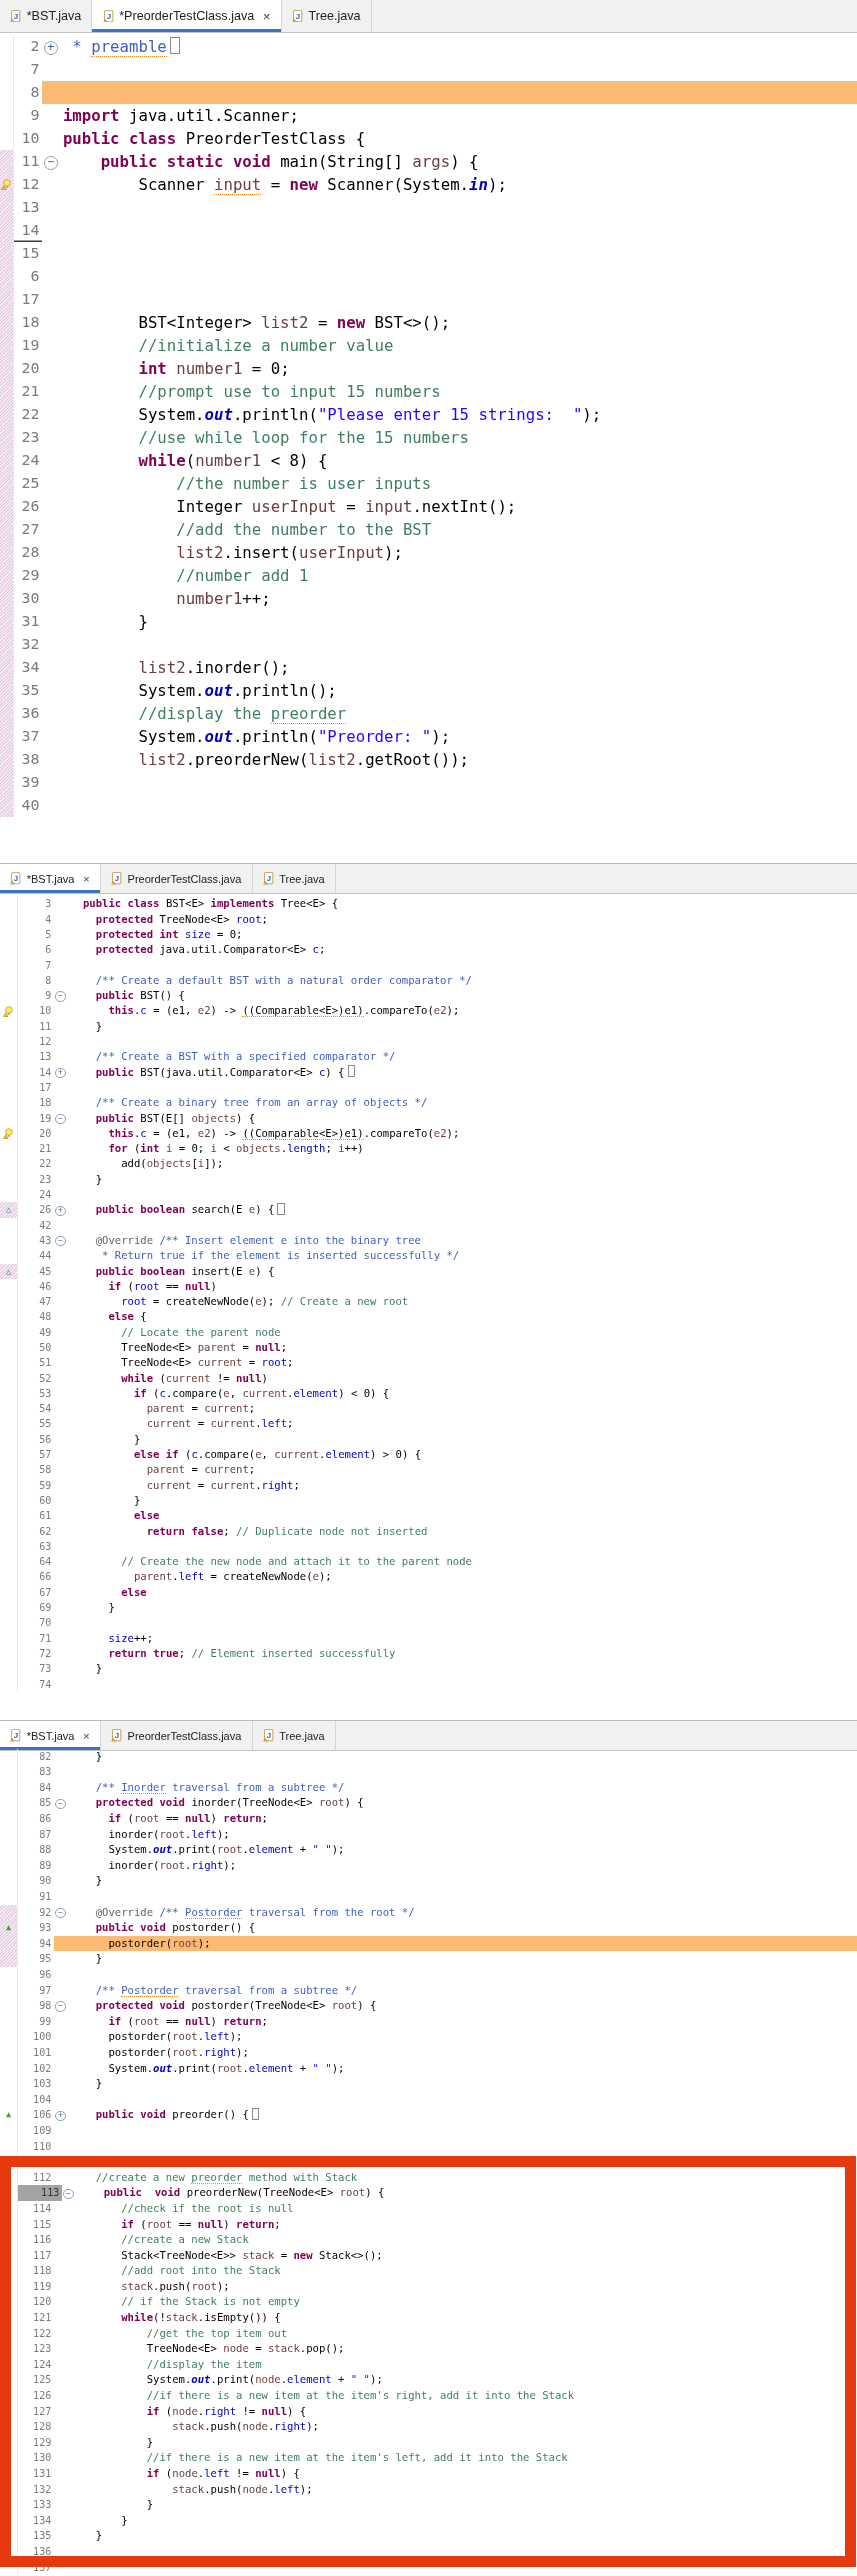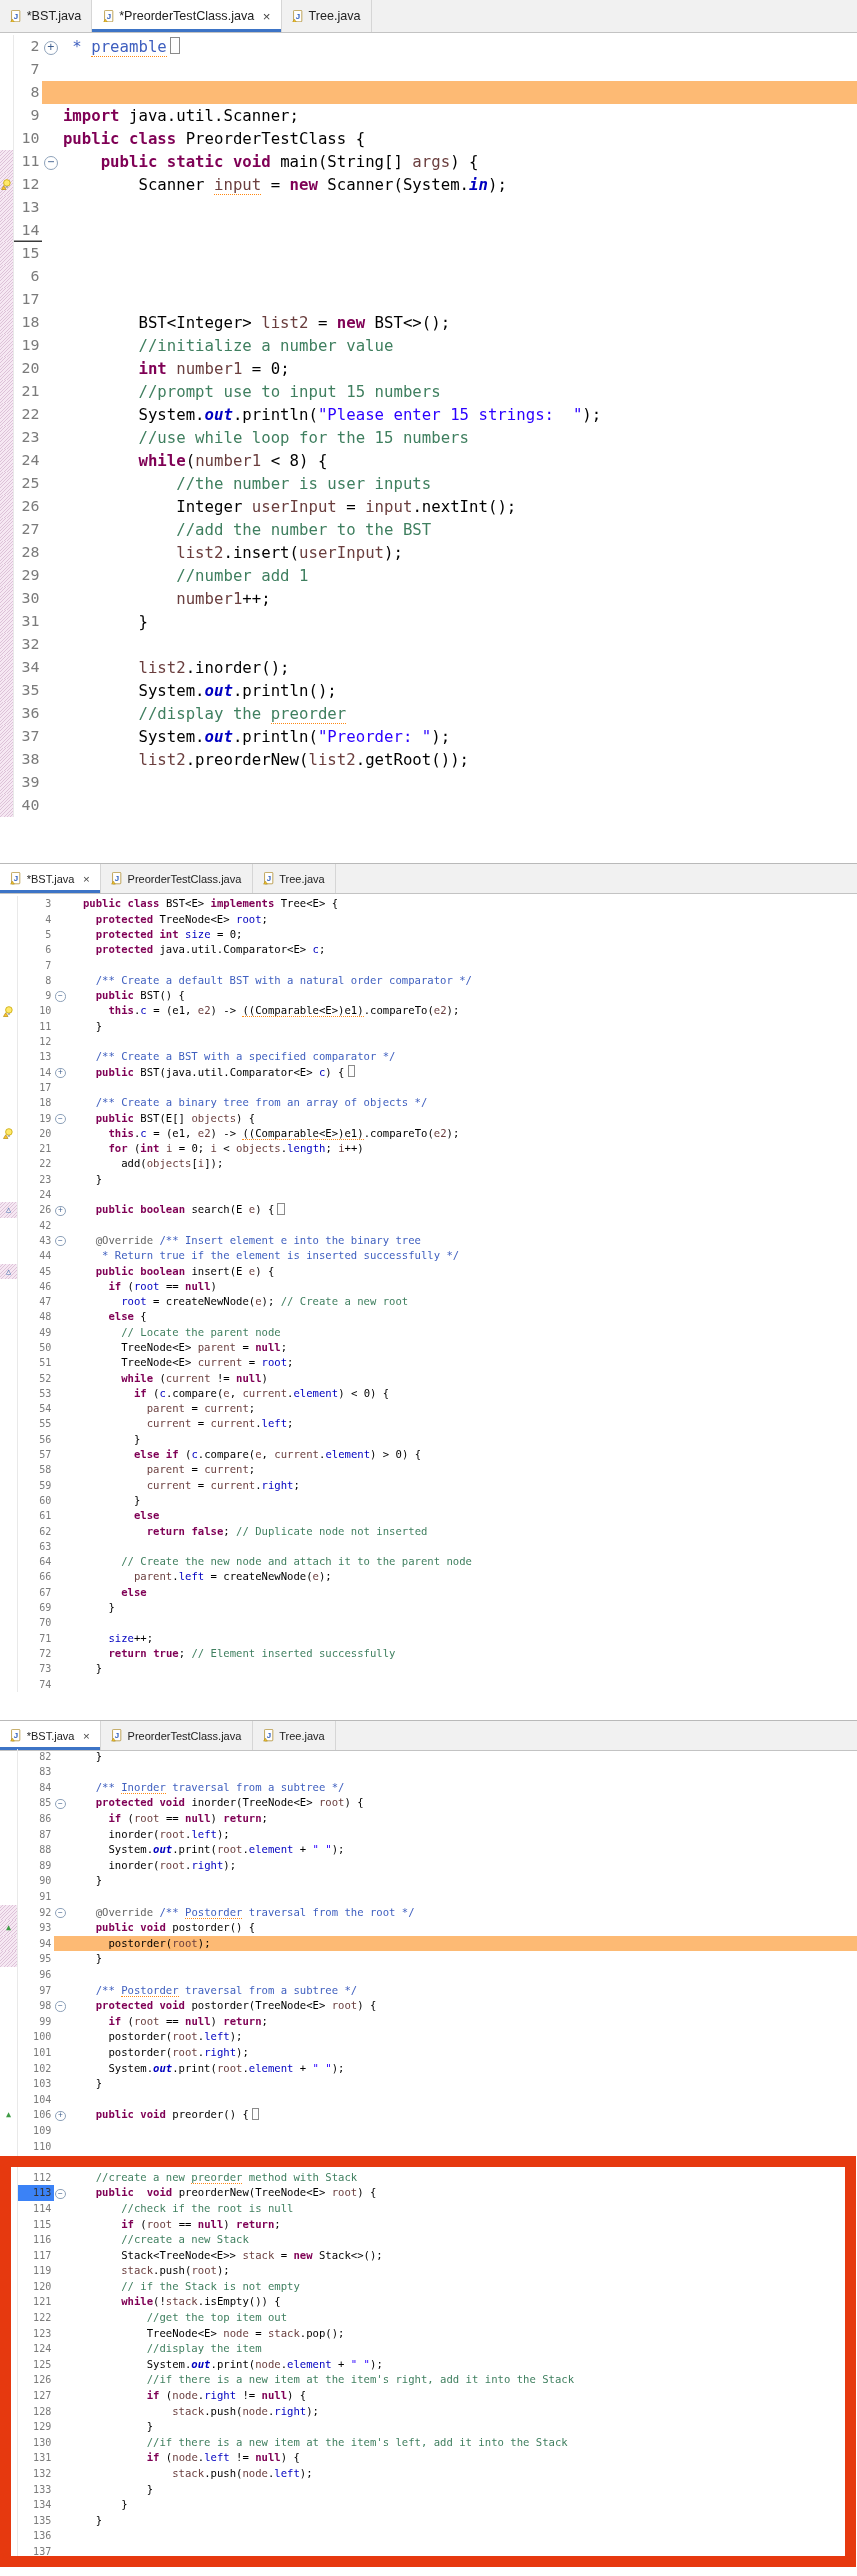--- a/index.html
+++ b/index.html
@@ -21,21 +21,21 @@
   .tab svg{flex:none;}
 
   .editor{position:relative;height:calc(100% - var(--tabh));overflow:hidden;padding-top:2.4px;}
   .p2 .editor{margin-top:-4.7px;}
   .row{display:flex;height:var(--rh);line-height:var(--rh);
        font-family:"DejaVu Sans Mono","Liberation Mono",monospace;font-size:var(--fs);}
   .marker{width:var(--markw);flex:none;display:flex;align-items:center;justify-content:center;}
   .marker.hatch{background:repeating-linear-gradient(135deg,#f6e8f3 0 1.6px,#ddc2d8 1.6px 2.4px);}
   .num{width:var(--numw);flex:none;text-align:right;color:#7b7b7b;border-left:0.8px solid #e9e9e9;
        padding-right:2.4px;font-size:calc(var(--fs)*0.95);}
-  .num.nh{background:#3b82f6;color:#333;}
+  .num.nh{background:#a3a3a3;color:#333;padding-left:8px;}
   .num.nu{box-shadow:inset 0 -1.6px 0 #3a3a3a;}
   .fold{width:var(--foldw);flex:none;text-align:center;}
   .code{flex:1;white-space:pre;padding-left:3.1px;overflow:hidden;color:#000;}
   .row.hl .fold,.row.hl .code{background:#fdba74;}
 
   .ficon{display:inline-block;width:1em;height:1em;border:0.8px solid #8ea2ba;border-radius:50%;
          background:#fff;color:#3c5c8c;font-size:0.78em;line-height:0.95em;text-align:center;
          vertical-align:0.1em;font-family:"Liberation Sans",sans-serif;}
   .cbox{display:inline-block;width:0.5em;height:0.95em;border:0.8px solid #8a8a8a;margin-left:3.1px;
         vertical-align:-0.12em;background:#fdfdfd;}
@@ -886,20 +886,26 @@
           <span class="code">        <span class="c">//create a new Stack</span></span>
         </div>
         <div class="row">
           <span class="marker"></span>
           <span class="num">117</span>
           <span class="fold"></span>
           <span class="code">        Stack&lt;TreeNode&lt;E&gt;&gt; <span class="v">stack</span> = <span class="k">new</span> Stack&lt;&gt;();</span>
         </div>
         <div class="row">
           <span class="marker"></span>
+          <span class="num">118</span>
+          <span class="fold"></span>
+          <span class="code">        <span class="c">//add root into the Stack</span></span>
+        </div>
+        <div class="row">
+          <span class="marker"></span>
           <span class="num">119</span>
           <span class="fold"></span>
           <span class="code">        <span class="v">stack</span>.push(<span class="v">root</span>);</span>
         </div>
         <div class="row">
           <span class="marker"></span>
           <span class="num">120</span>
           <span class="fold"></span>
           <span class="code">        <span class="c">// if the Stack is not empty</span></span>
         </div>

